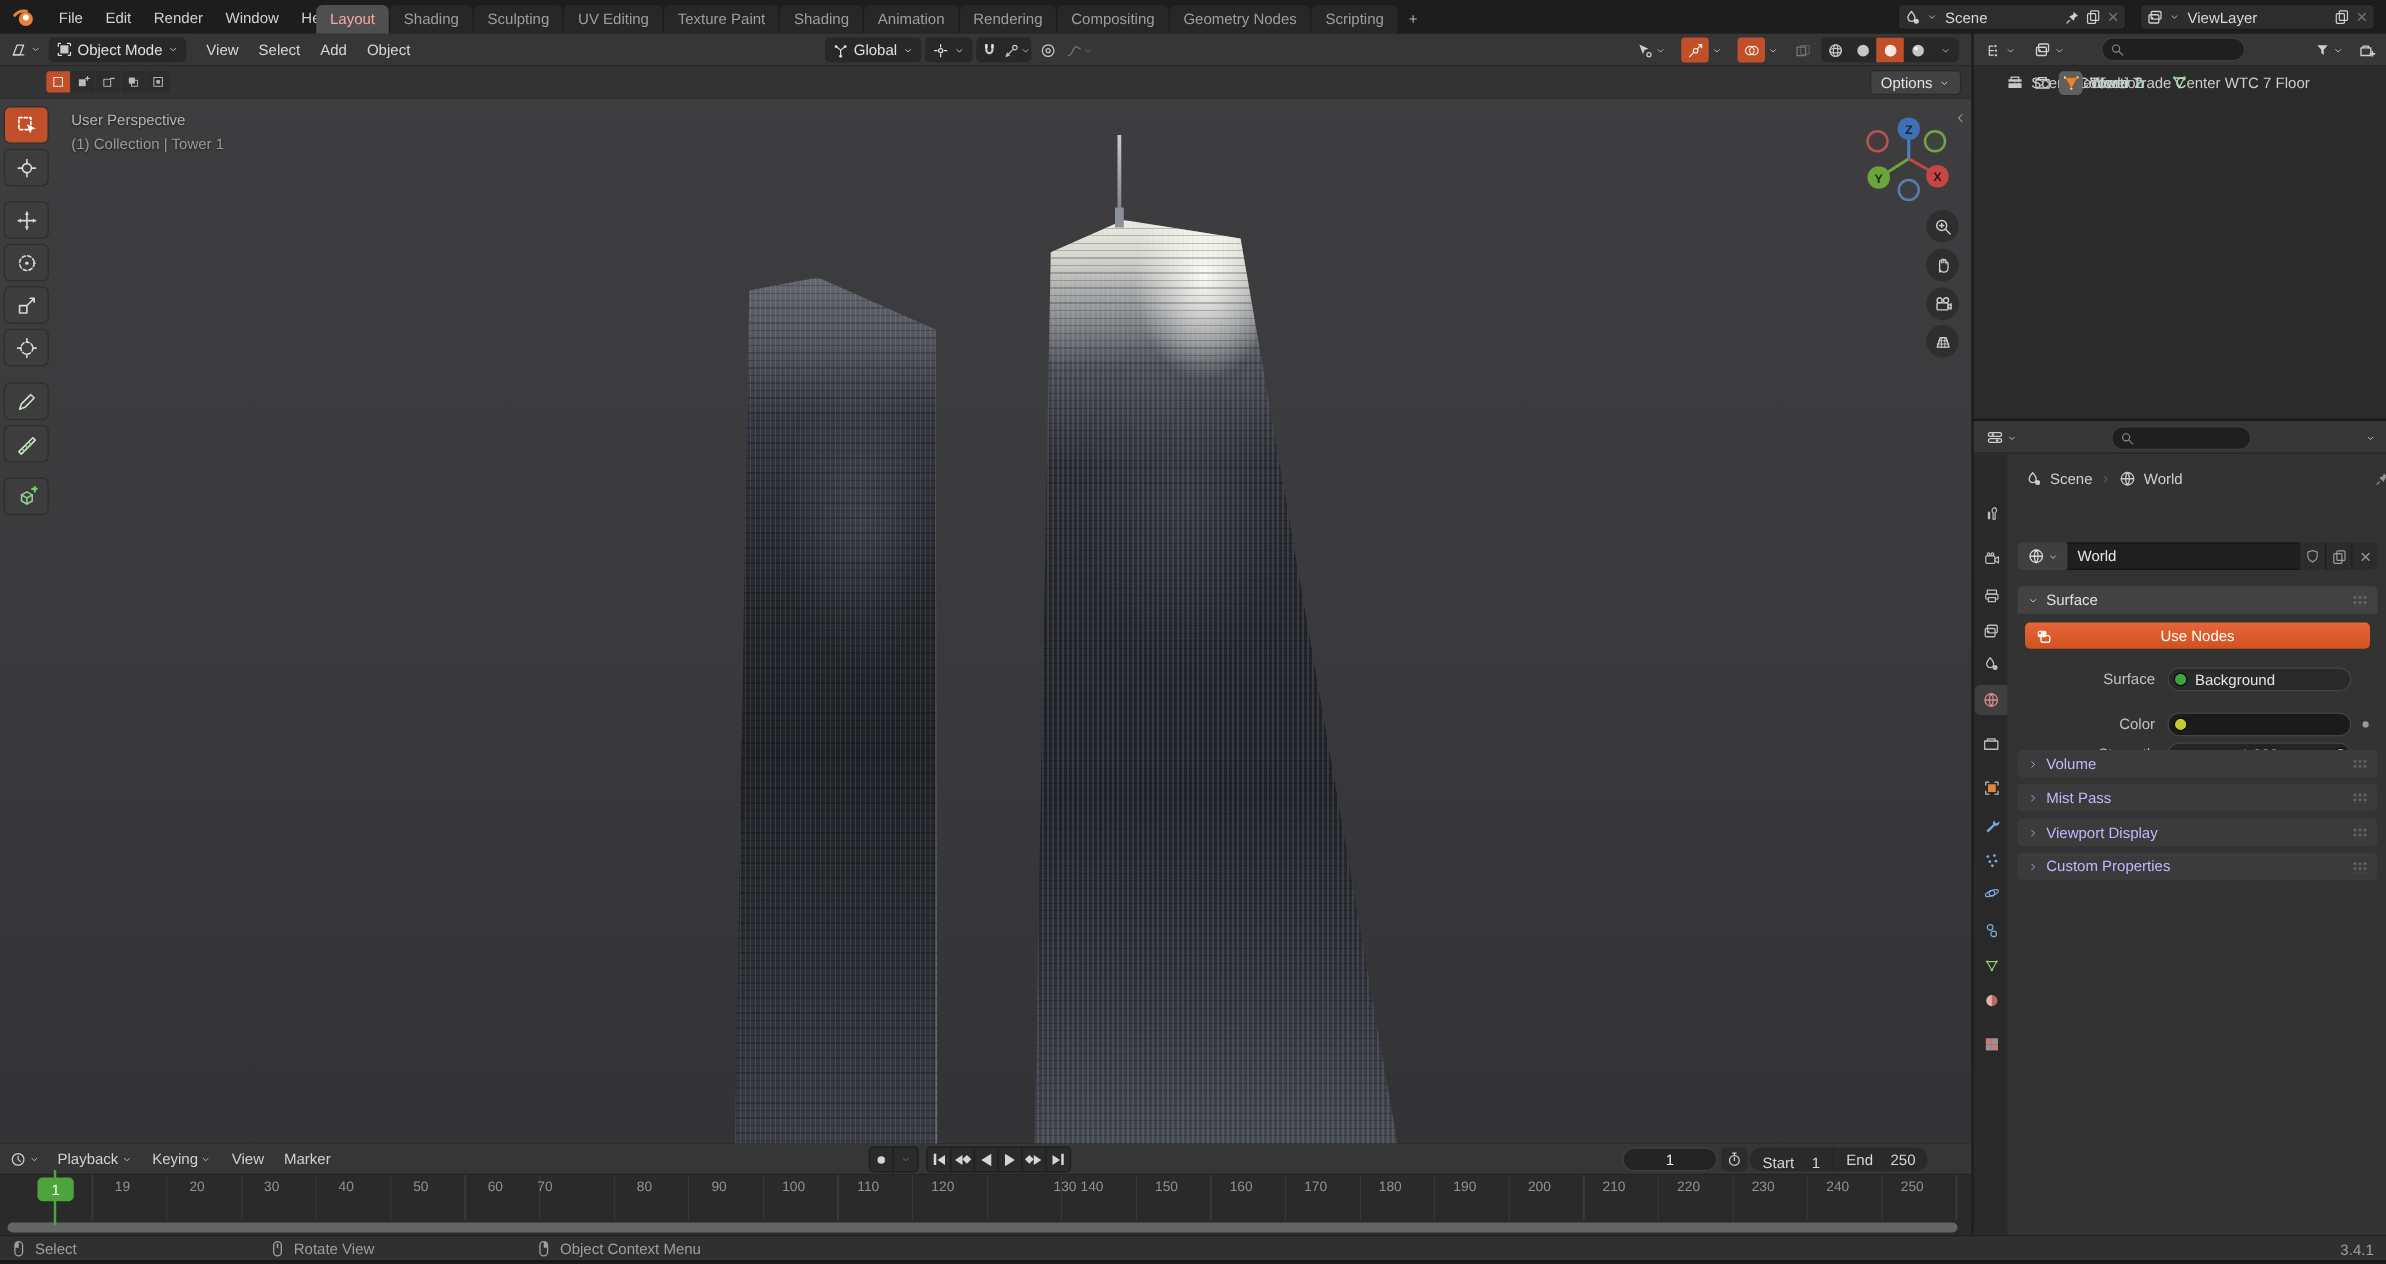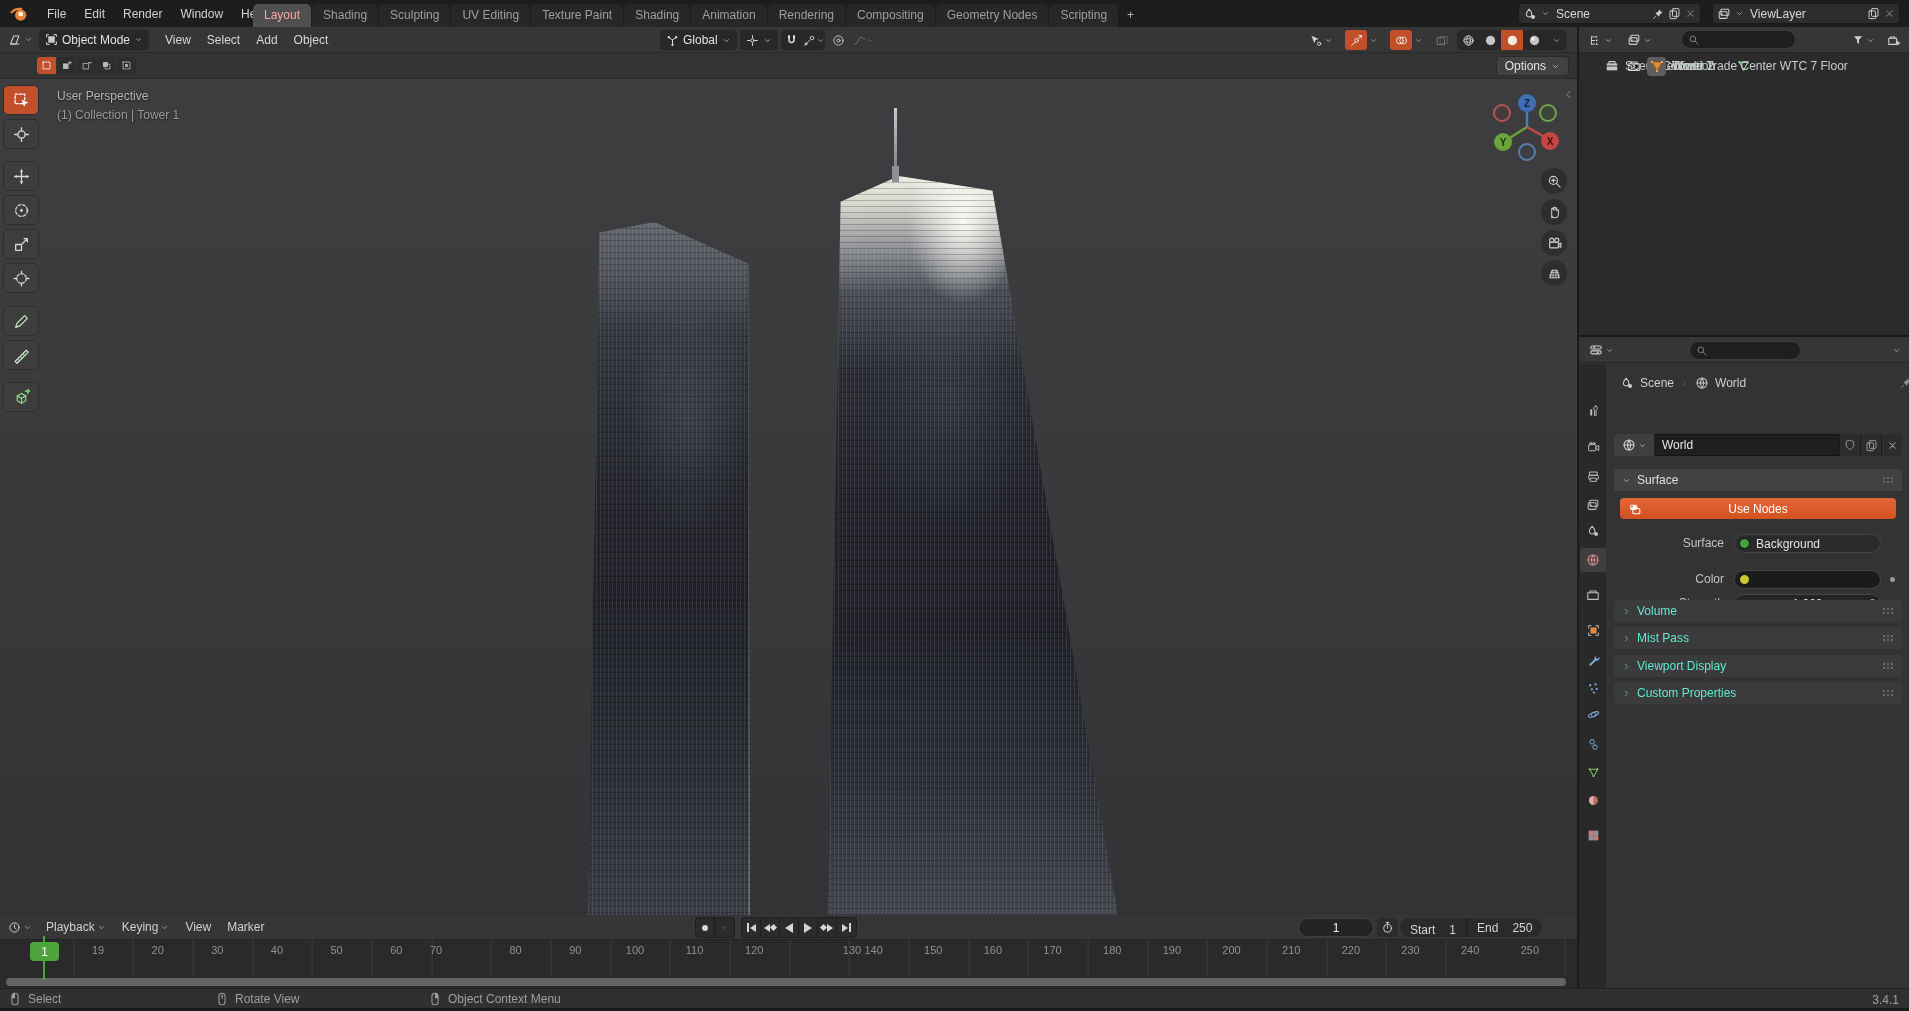--- a/index.html
+++ b/index.html
@@ -109,21 +109,21 @@
   .dots { margin-left:auto; width:12px; height:9px; background-image:radial-gradient(circle,#7c7c7c 1px,transparent 1.2px); background-size:4px 4px; opacity:.7; }
   .usenodes { position:absolute; left:14px; top:134px; width:276px; height:21px; background:linear-gradient(180deg,#e4663a,#d2511f); border-radius:4px; display:flex; align-items:center; justify-content:center; color:#fff; }
   .usenodes .ic { position:absolute; left:8px; color:#fff; }
   .prow { position:absolute; width:100%; height:19px; }
   .prow .plabel { position:absolute; left:0; width:118px; text-align:right; color:#c2c2c2; top:2px; }
   .prow .pfield { position:absolute; left:128px; top:0; width:147px; height:19px; background:#2a2a2a; border:1px solid #444444; border-radius:10px; display:flex; align-items:center; padding:0 4px; gap:6px; color:#e2e2e2; }
   .prow .pfield.slider { background:#242424; justify-content:center; }
   .prow .pfield.swatch { background:#1b1b1b; }
   .sockdot { width:11px; height:11px; border-radius:50%; border:1px solid #0e0e0e; flex:none; }
   .animdot { position:absolute; left:284px; top:7px; width:5px; height:5px; border-radius:50%; background:#9a9a9a; }
-  .cpanel { position:absolute; left:8px; width:288px; height:22px; background:#3b3b3b; border-radius:4px; display:flex; align-items:center; gap:6px; padding:0 8px; color:#5eead4; }
+  .cpanel { position:absolute; left:8px; width:288px; height:22px; background:#3b3b3b; border-radius:4px; display:flex; align-items:center; gap:6px; padding:0 8px; color:#c4b5fd; }
 
   
   .timeline { position:absolute; left:0; top:915px; width:1577px; height:73px; background:#2a2a2a; }
   .tl-header { position:relative; width:100%; height:25px; background:#363636; border-bottom:1px solid #242424; display:flex; align-items:center; padding:0 4px; }
   #tl-menus { display:flex; align-items:center; margin-left:2px;text-align:center; }
   .transport { position:absolute; left:695px; top:2px; display:flex; align-items:center; gap:6px; }
   .tbtn-grp { display:flex; background:#2b2b2b; border:1px solid #1e1e1e; border-radius:4px; overflow:hidden; }
   .tbtn { width:19px; height:19px; display:flex; align-items:center; justify-content:center; gap:1px; color:#d6d6d6; border-right:1px solid #1e1e1e; }
   .tbtn:last-child { border-right:none; }
   .tri { width:0; height:0; border-top:4px solid transparent; border-bottom:4px solid transparent; }

